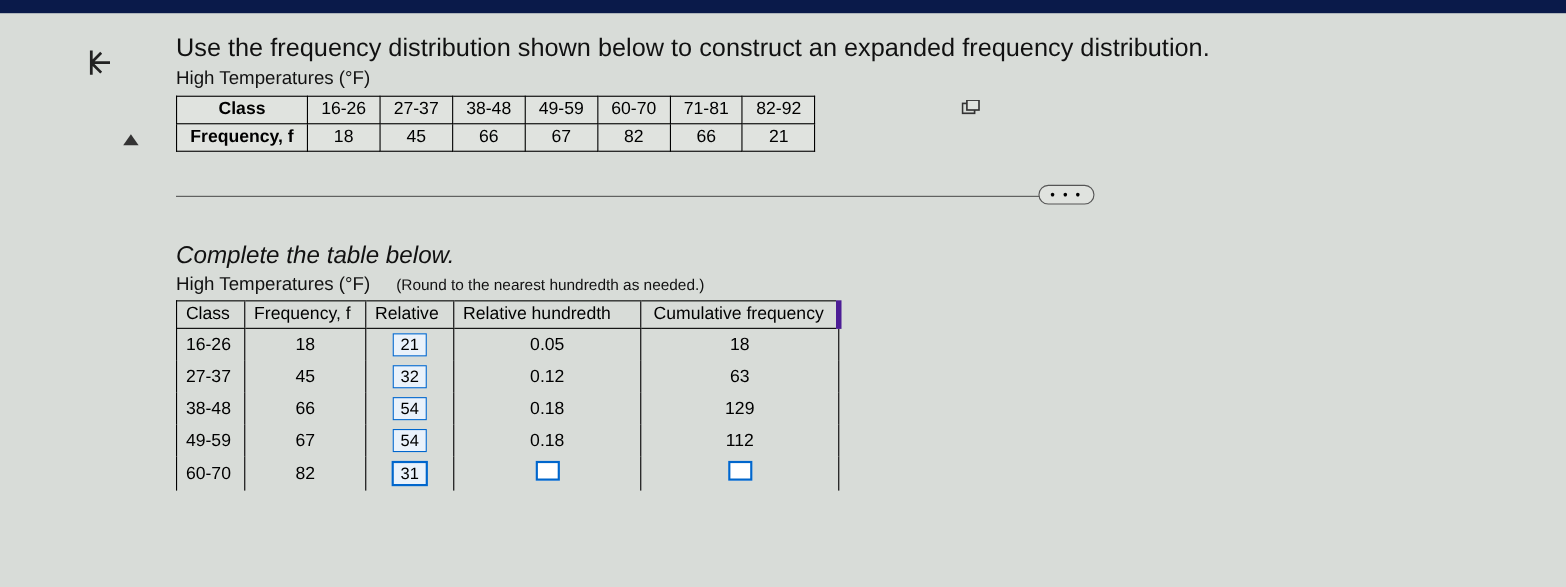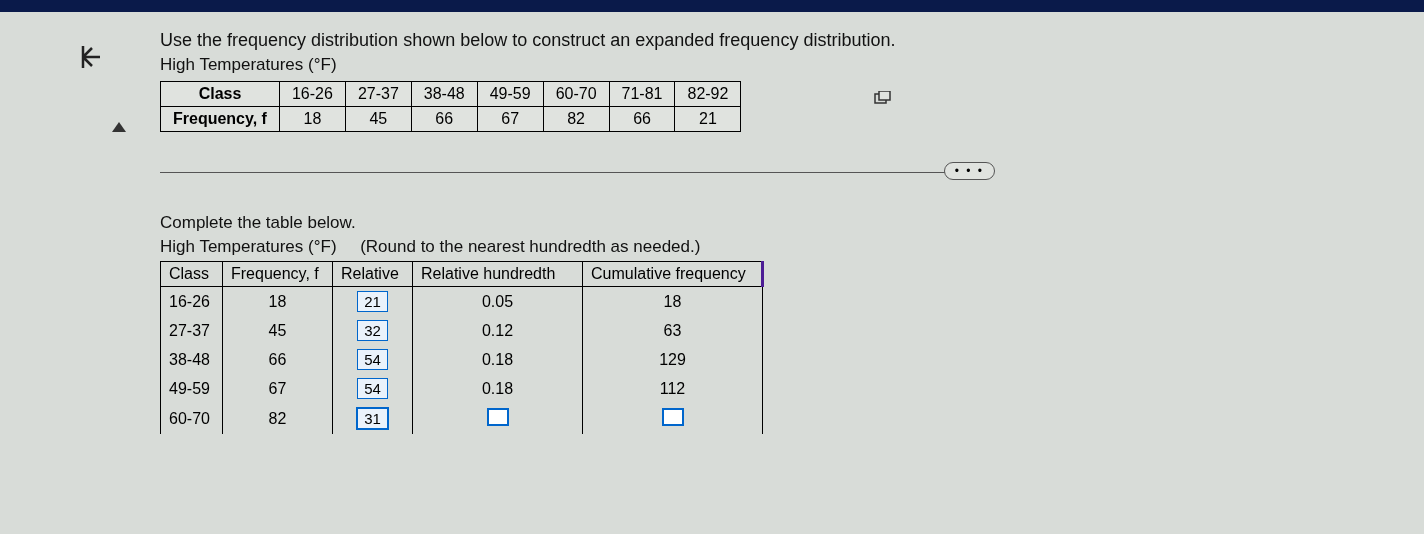--- a/index.html
+++ b/index.html
@@ -9,21 +9,21 @@
       width: 1424px;
       height: 534px;
       position: relative;
       overflow: hidden;
     }
     .dark-bar { position:absolute; top:0; left:0; right:0; height:12px; background:#0a1a4a; }
     .content {
       padding: 30px 0 0 160px;
     }
     .intro {
-      font-size: 18px;
+      font-size: 23px;
       color: #111;
       margin-bottom: 4px;
     }
     .subtitle {
       font-size: 17px;
       color: #111;
       margin-bottom: 6px;
     }
     .given-table {
       border-collapse: collapse;
@@ -47,38 +47,38 @@
     }
     .copy-icon svg { display:block; }
     .divider-wrap { position: relative; margin: 40px 0 40px 0; width: 800px; }
     .divider { border: none; border-top: 1px solid #555; }
     .dots-pill {
       position: absolute; right: -35px; top: -10px;
       border: 1px solid #555; border-radius: 10px;
       padding: 1px 10px; font-size: 12px; letter-spacing: 2px;
       background: #e0e3df;
     }
-    .instr { font-size: 17px; color:#111; margin-bottom:4px; }
+    .instr { font-size: 22px; color:#111; margin-bottom:4px;font-style:italic; }
     .instr2 { font-size: 17px; color:#111; margin-bottom:4px; }
-    .round-note { font-size:17px; color:#111;text-align:center; }
+    .round-note { font-size:14px; color:#111;text-align:center; }
     .answer-table {
       border-collapse: collapse;
       margin-top: 2px;
     }
     .answer-table th {
       border-top: 1px solid #000;
       border-bottom: 1px solid #000;
       border-left: 1px solid #000;
       padding: 3px 8px;
       font-size: 16px;
       text-align: left;
       font-weight: normal;
       vertical-align: top;
     }
-    .answer-table th:last-child { border-right: 3px solid #4c1d95;}
+    .answer-table th:last-child { border-right: 5px solid #4c1d95; text-align: center;}
     .answer-table td {
       border-left: 1px solid #000;
       padding: 4px 8px;
       font-size: 16px;
       text-align: center;
     }
     .answer-table td:last-child { border-right: 1px solid #000;}
     .answer-table tr td:first-child { text-align:left; }
     .filled {
       display: inline-block;

